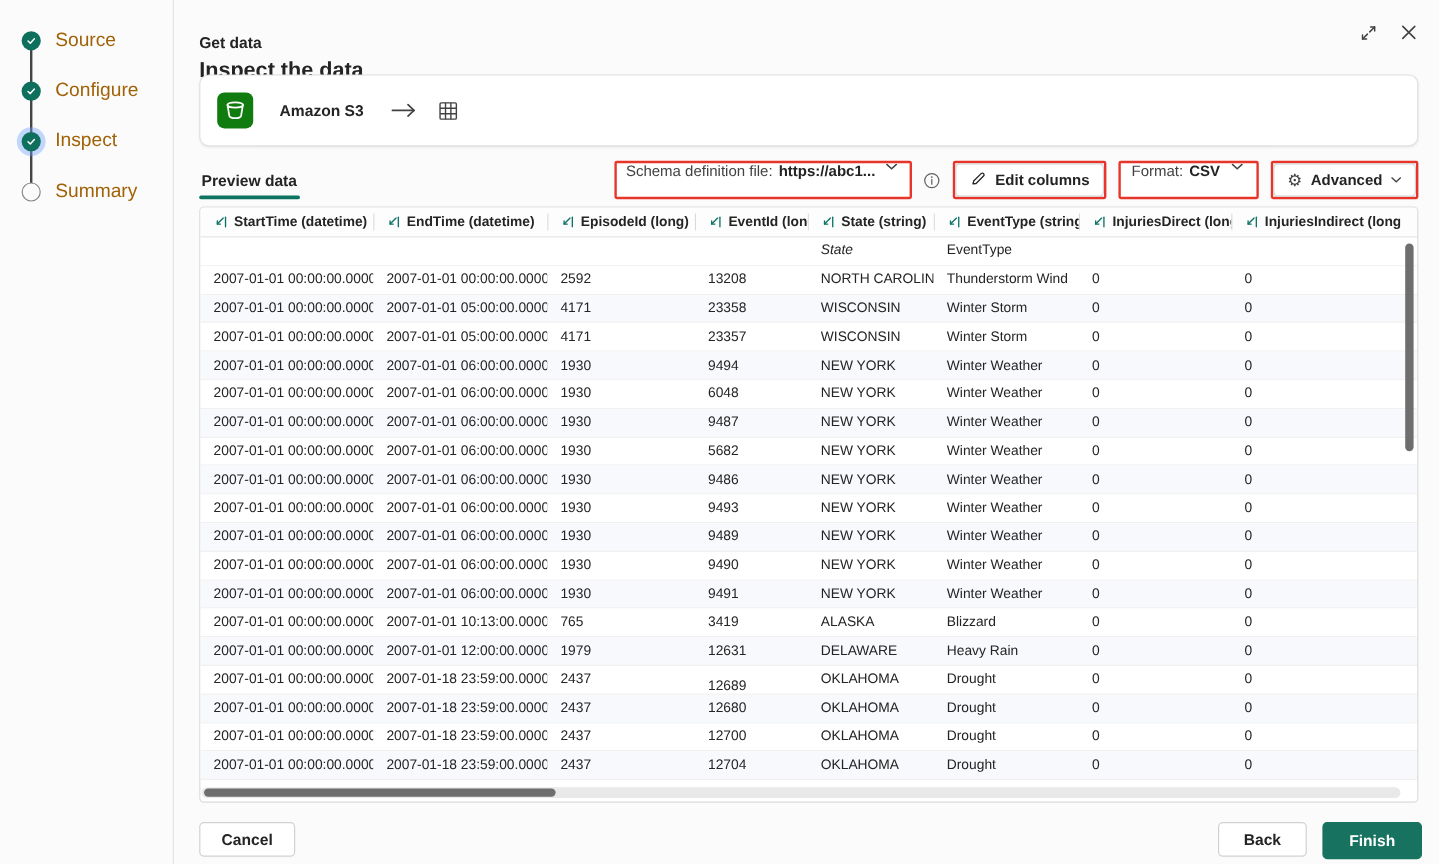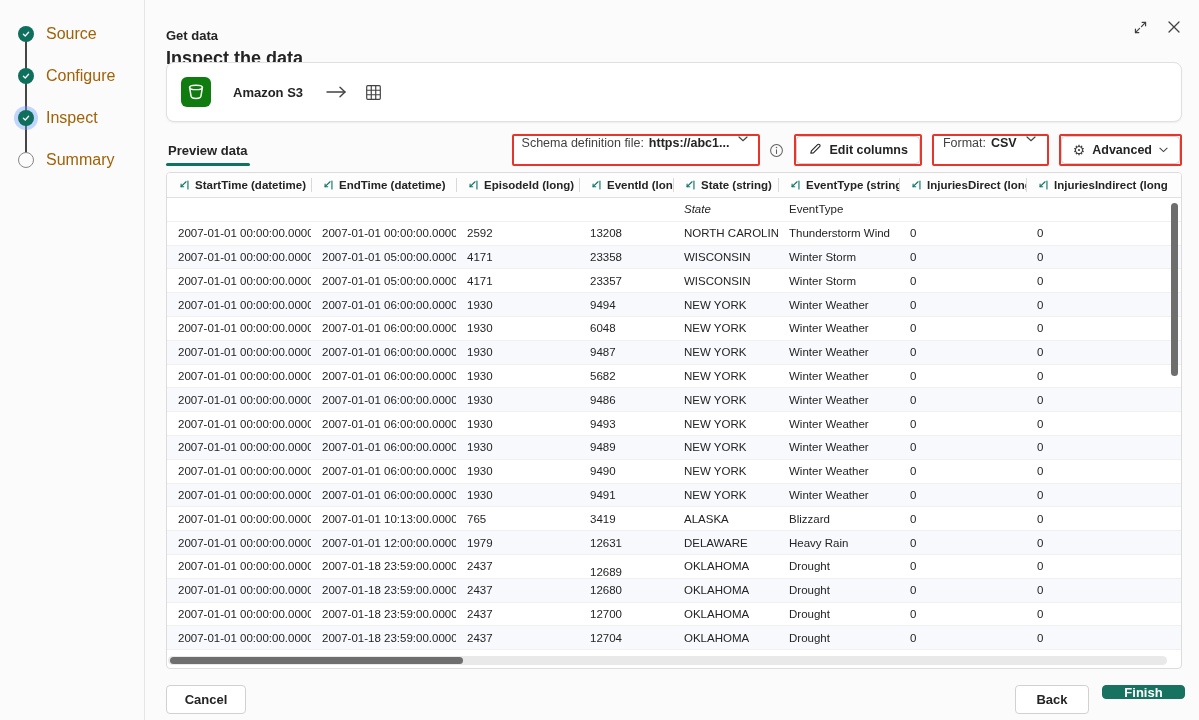--- a/index.html
+++ b/index.html
@@ -59,21 +59,21 @@
   .vscroll { position:absolute; right:2px; top:27px; width:9px; height:452px; border-radius:5px; }
   .vscroll .thumb { position:absolute; left:1px; top:3px; width:7px; height:173px; background:#6e6e6e; border-radius:4px; cursor:pointer; }
   .hscroll { position:absolute; left:1px; right:14px; bottom:3px; height:9px; background:#e9e9e9; border-radius:5px; }
   .hscroll .thumb { position:absolute; left:2px; top:1px; height:7px; width:293px; background:#6e6e6e; border-radius:4px; cursor:pointer; }
 
   
   .btn { font-size:13px; font-weight:bold; border-radius:4px; display:flex; align-items:center; justify-content:center; cursor:pointer; }
   .btn-cancel { position:absolute; left:166px; top:685px; width:80px; height:29px; background:#fff; border:1px solid #d1d1d1; color:#242424; }
   .footer-right { position:absolute; right:14px; top:685px; display:flex; gap:13px; }
   .btn-back { width:74px; height:29px; background:#fff; border:1px solid #d1d1d1; color:#242424; }
-  .btn-finish { width:83px; height:14px; background:#17735f; border:1px solid #17735f; color:#fff; }
+  .btn-finish { width:83px; height:31px; background:#17735f; border:1px solid #17735f; color:#fff; }
 </style>
 </head>
 <body>
 
 <div class="sidebar">
   <div class="stepper">
     <div class="step-line"></div>
 
     <div class="step" style="top:25px;">
       <span class="step-dot done">

